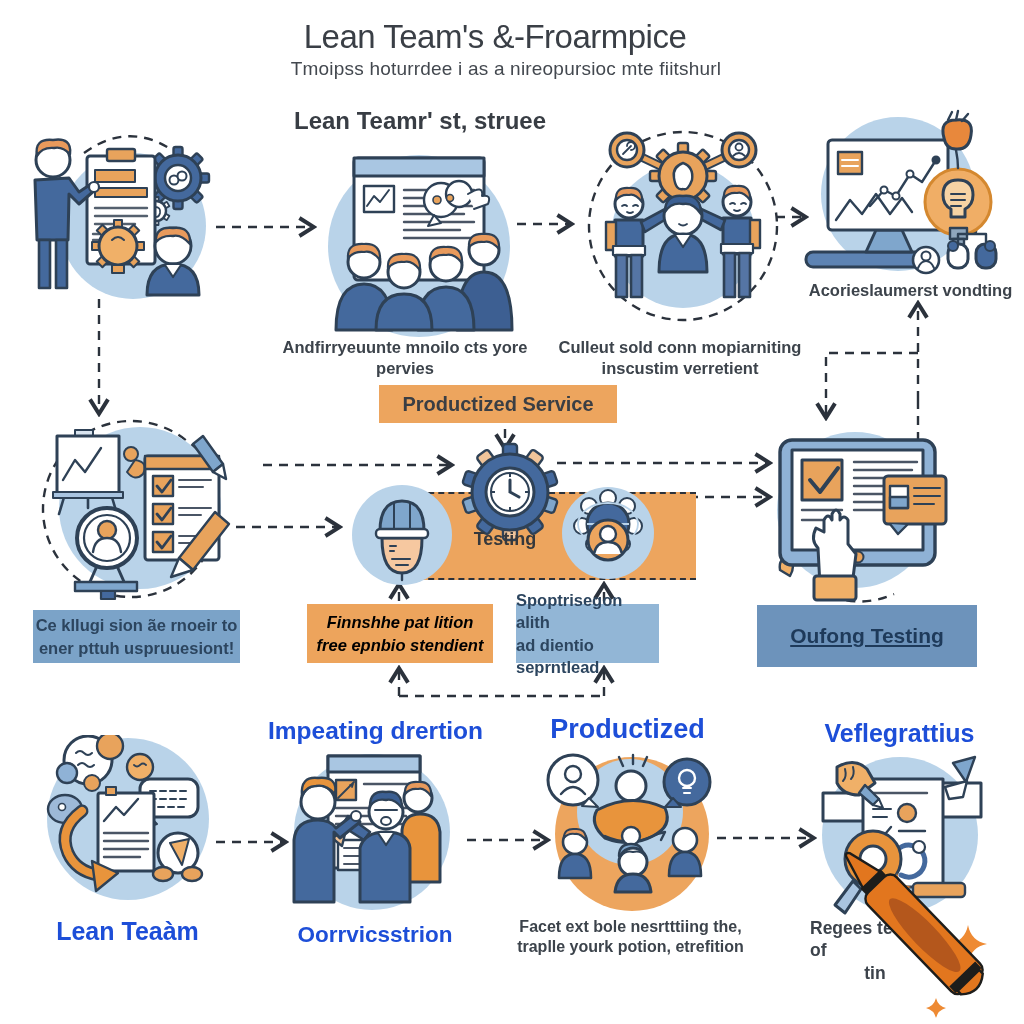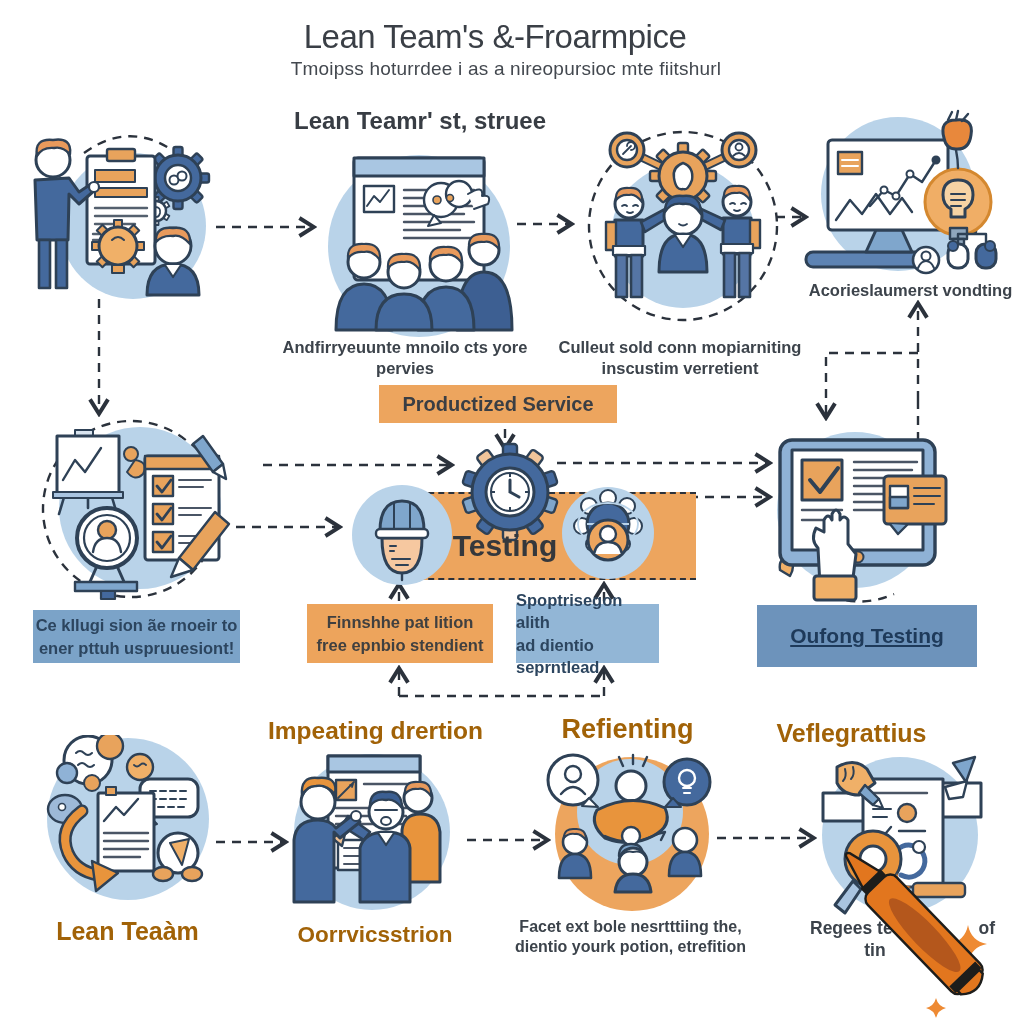--- a/index.html
+++ b/index.html
@@ -7,32 +7,32 @@
           font-family:"Liberation Sans",sans-serif;color:#3b4149;}
   .abs{position:absolute;}
   .ctr{text-align:center;}
   .title{font-size:33px;font-weight:400;color:#3a3f46;letter-spacing:-0.5px;}
   .subtitle{font-size:19px;font-weight:400;color:#43484f;letter-spacing:0.2px;margin-left:6px;}
   .h2{font-size:24px;font-weight:700;color:#383d44;}
   .cap{font-size:16.5px;font-weight:700;color:#3c434b;line-height:1.28;}
   .banner{background:#eda55e;color:#3a3e44;font-size:20px;font-weight:700;
           display:flex;align-items:center;justify-content:center;}
   .band{background:#eda55e;border-top:2.5px dashed #2b323c;border-bottom:2.5px dashed #2b323c;}
-  .bandlabel{font-size:30px;font-weight:700;color:#35383c;}
+  .bandlabel{font-size:18px;font-weight:700;color:#35383c;}
   .notebox{display:flex;flex-direction:column;align-items:center;justify-content:center;
            font-size:16.5px;font-weight:700;line-height:1.35;}
   .note-blue{background:#7ba3c8;color:#2c455f;}
-  .note-orange{background:#eda45c;color:#404040;}
+  .note-orange{background:#eda45c;color:#000000;font-style:italic;}
   .note-lblue{background:#92b6d6;color:#2c455f;}
   .bigbox{background:#6d93bb;color:#1e3a5a;font-size:21px;font-weight:700;
           display:flex;align-items:center;justify-content:center;text-decoration:underline;}
-  .h3{font-weight:700;color:#a16207;}
+  .h3{font-weight:700;color:#1d4ed8;}
   .z1{z-index:1;} .z2{z-index:2;} .z3{z-index:3;} .z9{z-index:9;}
   svg{display:block;}
-  .regline1{display:flex;justify-content:space-between;}
+  .regline1{display:flex;justify-content:space-between;flex-direction:column;}
 </style>
 </head>
 <body>
 
 <div class="canvas">
 
   <svg class="abs z1" style="left:0;top:0" width="1024" height="1024" viewBox="0 0 1024 1024">
     <defs>
       <marker id="ah" viewBox="0 0 12 12" refX="9" refY="6" markerWidth="9" markerHeight="9" orient="auto">
         <path d="M2,1 L10,6 L2,11" fill="none" stroke="#2b323c" stroke-width="2.2"></path>
@@ -429,22 +429,22 @@
     <div>Finnshhe pat lition</div>
     <div>free epnbio stendient</div>
   </div>
   <div class="abs notebox note-lblue z2" style="left:516px;top:604px;width:143px;height:59px">
     <div>Spoptrisegon alith</div>
     <div>ad dientio seprntlead</div>
   </div>
   <div class="abs bigbox z2" style="left:757px;top:605px;width:220px;height:62px">Oufong Testing</div>
 
   <div class="abs ctr h3 z2" style="left:258px;top:717px;width:235px;font-size:24.5px">Impeating drertion</div>
-  <div class="abs ctr h3 z2" style="left:520px;top:714px;width:215px;font-size:27px">Refienting</div>
-  <div class="abs ctr h3 z2" style="left:744px;top:719px;width:215px;font-size:25px">Veflegrattius</div>
+  <div class="abs ctr h3 z2" style="left:520px;top:714px;width:215px;font-size:27px">Productized</div>
+  <div class="abs ctr h3 z2" style="left:792px;top:719px;width:215px;font-size:25px">Veflegrattius</div>
 
   <svg class="abs z2" style="left:40px;top:735px" width="175" height="170" viewBox="0 0 175 170">
     <circle cx="88" cy="84" r="81" fill="#b9d3e9"></circle>
     <g stroke="#2e4156" stroke-linejoin="round" stroke-linecap="round">
       <circle cx="48" cy="25" r="24" fill="#fff" stroke-width="3"></circle>
       <path d="M36,18 q4,-4 8,0 q4,4 8,0 M38,30 q4,-4 8,0 q4,4 8,0" fill="none" stroke-width="2"></path>
       <circle cx="70" cy="11" r="13" fill="#e8a35c" stroke-width="2.4"></circle>
       <circle cx="27" cy="38" r="10" fill="#8fb2d6" stroke-width="2.4"></circle>
       <circle cx="52" cy="48" r="8" fill="#e8a35c" stroke-width="2"></circle>
       <ellipse cx="25" cy="74" rx="17" ry="14" fill="#9db9d8" stroke-width="2.4"></ellipse>
@@ -558,21 +558,21 @@
       <circle cx="58" cy="104" r="28" fill="#e8943c" stroke-width="3"></circle>
       <circle cx="58" cy="104" r="13" fill="#fff" stroke-width="3"></circle>
       <path d="M38,126 L20,150 L30,158 L46,134 Z" fill="#a9c4e0" stroke-width="3"></path>
     </g>
   </svg>
 
   <div class="abs ctr h3 z2" style="left:30px;top:917px;width:195px;font-size:25px">Lean Teaàm</div>
   <div class="abs ctr h3 z2" style="left:280px;top:922px;width:190px;font-size:22.5px">Oorrvicsstrion</div>
   <div class="abs ctr cap z2" style="left:503px;top:917px;width:255px;font-size:16px">
     <div>Facet ext bole nesrtttiing the,</div>
-    <div>dientio yourk potion, etrefition</div>
+    <div>traplle yourk potion, etrefition</div>
   </div>
   <div class="abs cap z2" style="left:810px;top:917px;width:185px;font-size:17.5px">
     <div class="regline1">
       <span>Regees te</span>
       <span>of</span>
     </div>
     <div class="ctr" style="margin-right:55px">tin</div>
   </div>
 
   <svg class="abs z9" style="left:790px;top:830px" width="234" height="194" viewBox="0 0 234 194">

